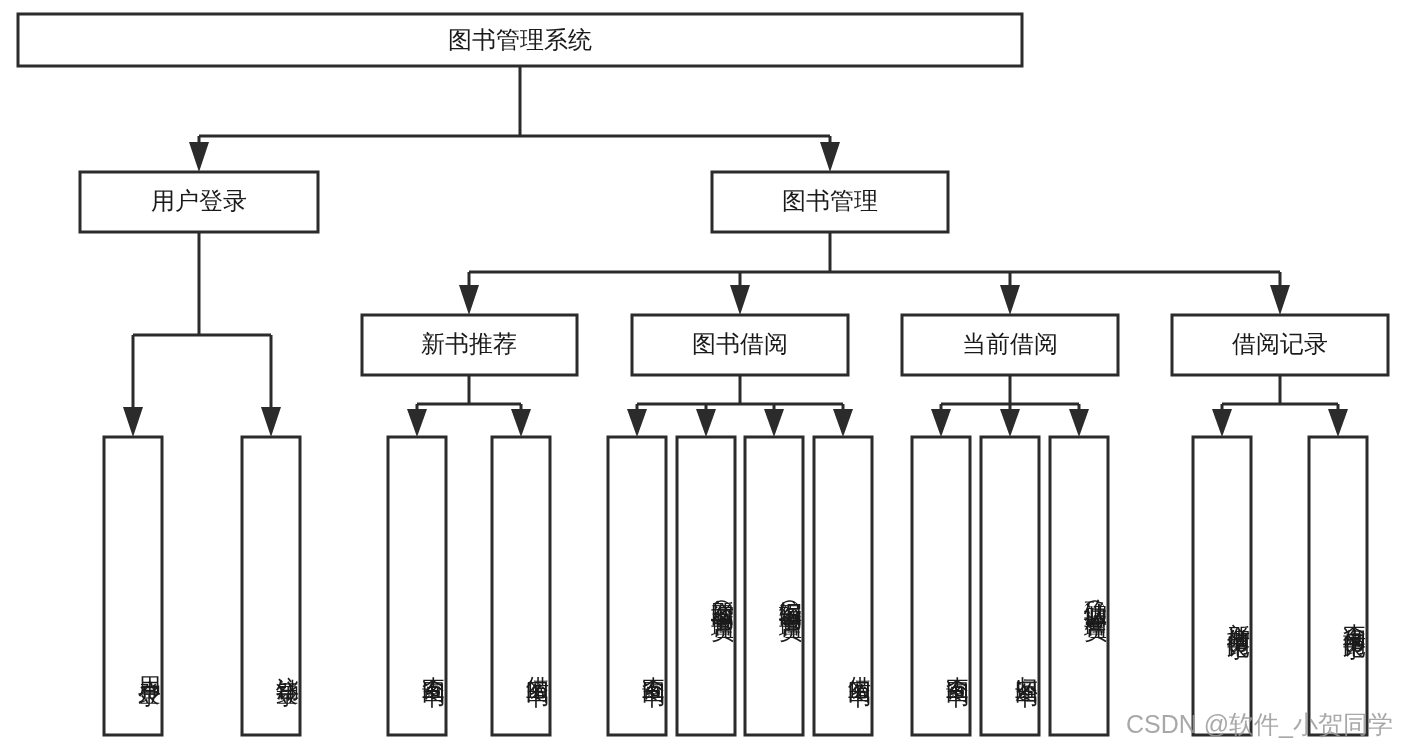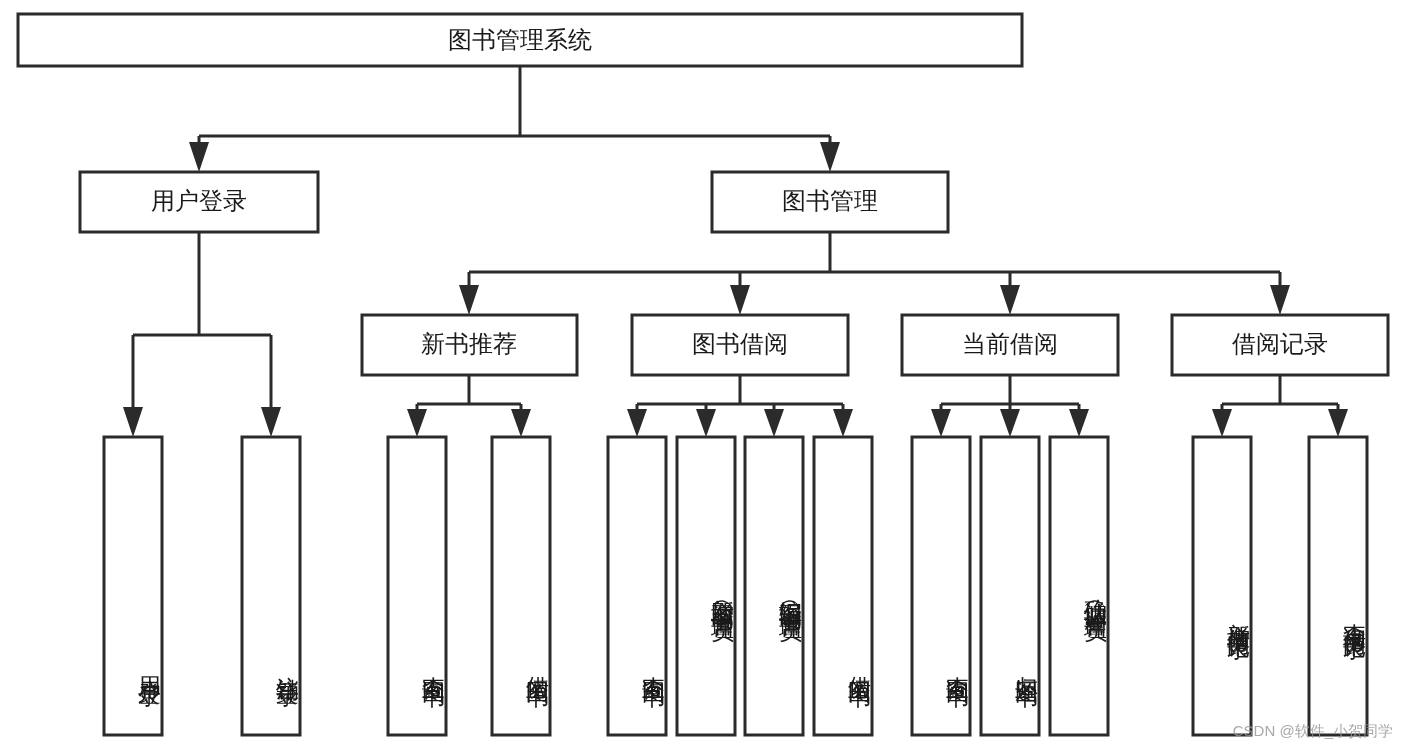--- a/index.html
+++ b/index.html
@@ -61,21 +61,21 @@
     color: #1a1a1a;
     letter-spacing: 3px;
     white-space: nowrap;
     pointer-events: none;
   }
   .watermark {
     position: absolute;
     right: 12px;
     bottom: 6px;
     font-family: "Liberation Sans", "DejaVu Sans", sans-serif;
-    font-size: 15px;
+    font-size: 25px;
     color: #9a9a9a;
     opacity: 0.85;
     white-space: nowrap;
   }
 </style>
 </head>
 <body>
 
 <div id="diagram-root">
 

